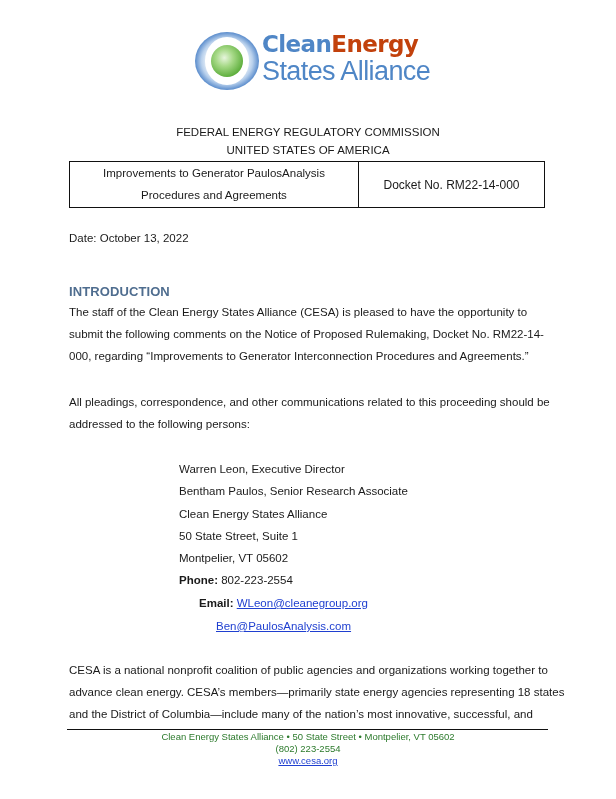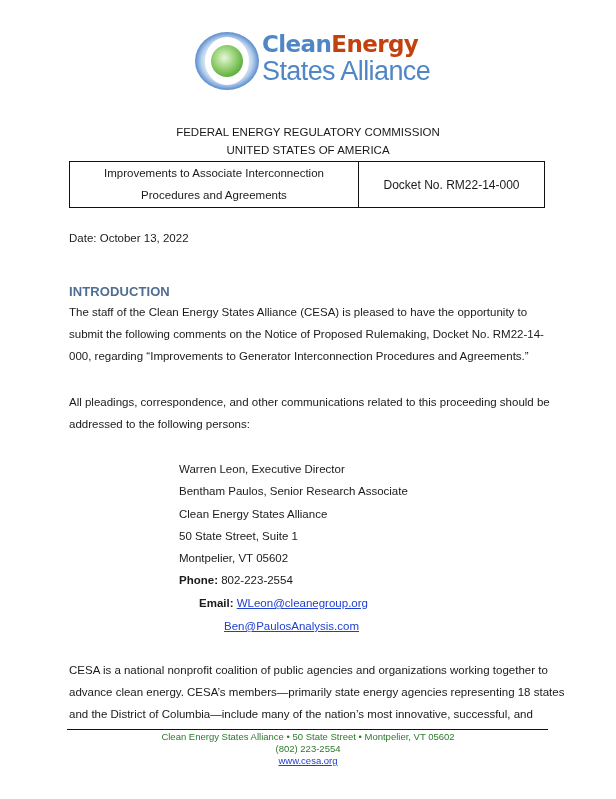--- a/index.html
+++ b/index.html
@@ -177,21 +177,21 @@
       <span class="logo-line1"><span class="logo-clean">Clean</span><span class="logo-energy">Energy</span></span>
       <span class="logo-line2">States Alliance</span>
     </div>
   </div>
 
   <div class="heading-line" style="top:112px;margin-top:32px;">UNITED STATES OF AMERICA</div>
   <div class="heading-line" style="top:126px;">FEDERAL ENERGY REGULATORY COMMISSION</div>
 
   <div class="docket-table">
     <div class="docket-cell-left">
-      <div>Improvements to Associate Interconnection</div>
+      <div>Improvements to Generator PaulosAnalysis</div>
       <div>Procedures and Agreements</div>
     </div>
     <div class="docket-cell-right">
       <span>Docket No. RM22-14-000</span>
     </div>
   </div>
 
   <div class="text" style="top:232px;">Date: October 13, 2022</div>
 
   <div class="section-heading">INTRODUCTION</div>
@@ -209,21 +209,21 @@
   <div class="contact" style="top:530px;">50 State Street, Suite 1</div>
   <div class="contact" style="top:552px;">Montpelier, VT 05602</div>
   <div class="contact" style="top:574px;">
     <b>Phone:</b>
     <span>802-223-2554</span>
   </div>
   <div class="contact" style="top:597px;margin-left:20px;">
     <b>Email:</b>
     <a class="link">WLeon@cleanegroup.org</a>
   </div>
-  <div class="contact" style="top:620px; left:216px;margin-left:8px;">
+  <div class="contact" style="top:620px; left:216px;">
     <a class="link">Ben@PaulosAnalysis.com</a>
   </div>
 
   <div class="text" style="top:664px;">CESA is a national nonprofit coalition of public agencies and organizations working together to</div>
   <div class="text" style="top:686px;">advance clean energy. CESA’s members—primarily state energy agencies representing 18 states</div>
   <div class="text" style="top:708px;">and the District of Columbia—include many of the nation’s most innovative, successful, and</div>
 
   <div class="footer-rule"></div>
   <div class="footer-line" style="top:731px;">Clean Energy States Alliance • 50 State Street • Montpelier, VT 05602</div>
   <div class="footer-line" style="top:743px;">(802) 223-2554</div>

